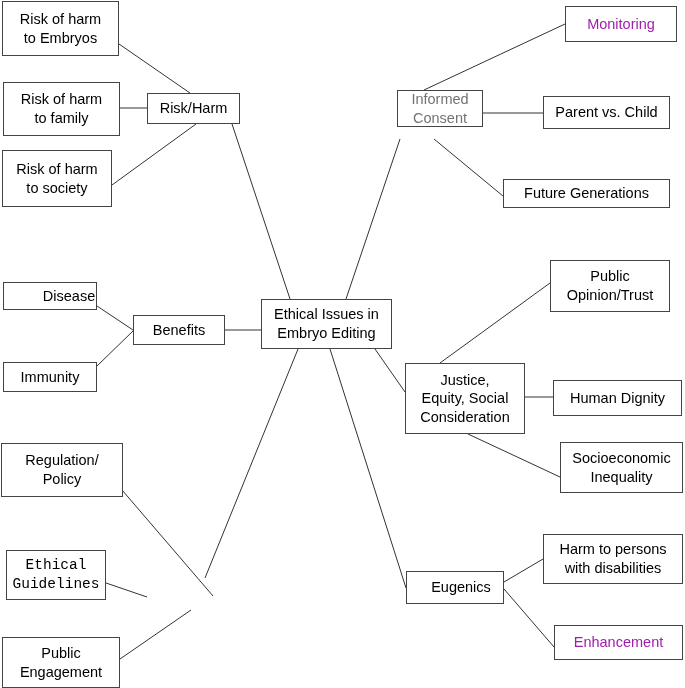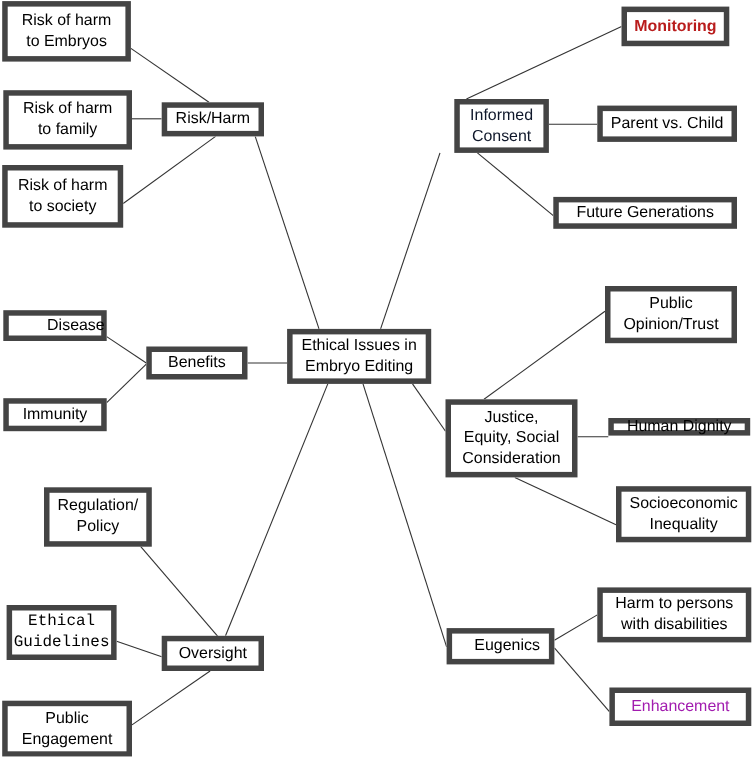--- a/index.html
+++ b/index.html
@@ -19,21 +19,21 @@
     position: absolute;
     left: 0;
     top: 0;
     width: 685px;
     height: 688px;
     pointer-events: none;
   }
   .node {
     position: absolute;
     box-sizing: border-box;
-    border: 5px solid #eab308;
+    border: 1px solid #eab308;
     background: #ffffff;
     display: flex;
     align-items: center;
     justify-content: center;
     text-align: center;
     font-size: 14.5px;
     color: #000000;
     line-height: 1.28;
     padding: 2px 4px;
     white-space: pre-line;
@@ -73,38 +73,37 @@
     </svg>
 <div class="node center" style="left: 261px; top: 299px; width: 131px; height: 50px; border-color: rgb(68, 68, 68); color: rgb(0, 0, 0);">Ethical Issues in
 Embryo Editing</div>
     <div class="node" style="left: 147px; top: 93px; width: 93px; height: 31px; border-color: rgb(68, 68, 68); color: rgb(0, 0, 0);">Risk/Harm</div>
     <div class="node" style="left: 2px; top: 1px; width: 117px; height: 55px; border-color: rgb(68, 68, 68); color: rgb(0, 0, 0);">Risk of harm
 to Embryos</div>
     <div class="node" style="left: 3px; top: 82px; width: 117px; height: 54px; border-color: rgb(68, 68, 68); color: rgb(0, 0, 0);">Risk of harm
 to family</div>
     <div class="node" style="left: 2px; top: 150px; width: 110px; height: 57px; border-color: rgb(68, 68, 68); color: rgb(0, 0, 0);">Risk of harm
 to society</div>
-    <div class="node" style="left: 397px; top: 90px; width: 86px; height: 49px; border-color: rgb(68, 68, 68); color: #0f172a; margin-left: 16px;">Informed
+    <div class="node" style="left: 397px; top: 90px; width: 86px; height: 37px; border-color: rgb(68, 68, 68); color: #737373;">Informed
 Consent</div>
-    <div class="node" style="left: 565px; top: 6px; width: 98px; height: 36px; border-color: rgb(68, 68, 68); color: #b91c1c; font-weight: bold;">Monitoring</div>
+    <div class="node" style="left: 565px; top: 6px; width: 112px; height: 36px; border-color: rgb(68, 68, 68); color: #a21caf;">Monitoring</div>
     <div class="node" style="left: 543px; top: 96px; width: 127px; height: 33px; border-color: rgb(68, 68, 68); color: rgb(0, 0, 0);">Parent vs. Child</div>
     <div class="node" style="left: 503px; top: 179px; width: 167px; height: 29px; border-color: rgb(68, 68, 68); color: rgb(0, 0, 0);">Future Generations</div>
     <div class="node" style="left: 133px; top: 315px; width: 92px; height: 30px; border-color: rgb(68, 68, 68); color: rgb(0, 0, 0); text-align: center;">Benefits</div>
     <div class="node" style="left: 3px; top: 282px; width: 94px; height: 28px; border-color: rgb(68, 68, 68); color: rgb(0, 0, 0); padding-left: 42px;">Disease</div>
     <div class="node" style="left: 405px; top: 363px; width: 120px; height: 71px; border-color: rgb(68, 68, 68); color: rgb(0, 0, 0);">Justice,
 Equity, Social
 Consideration</div>
     <div class="node" style="left: 3px; top: 362px; width: 94px; height: 30px; border-color: rgb(68, 68, 68); color: rgb(0, 0, 0);">Immunity</div>
     <div class="node" style="left: 550px; top: 260px; width: 120px; height: 52px; border-color: rgb(68, 68, 68); color: rgb(0, 0, 0);">Public
 Opinion/Trust</div>
-    <div class="node" style="left: 553px; top: 380px; width: 129px; height: 16px; border-color: rgb(68, 68, 68); color: rgb(0, 0, 0);">Human Dignity</div>
+    <div class="node" style="left: 553px; top: 380px; width: 129px; height: 36px; border-color: rgb(68, 68, 68); color: rgb(0, 0, 0);">Human Dignity</div>
     <div class="node" style="left: 560px; top: 442px; width: 123px; height: 51px; border-color: rgb(68, 68, 68); color: rgb(0, 0, 0);">Socioeconomic
 Inequality</div>
-    <div class="node" style="left: 147px; top: 578px; width: 93px; height: 32px; border-color: rgb(68, 68, 68); color: rgb(0, 0, 0);">Oversight</div>
-    <div class="node" style="left: 1px; top: 443px; width: 98px; height: 54px; border-color: rgb(68, 68, 68); color: rgb(0, 0, 0); margin-left: 39px;">Regulation/
+    <div class="node" style="left: 1px; top: 443px; width: 122px; height: 54px; border-color: rgb(68, 68, 68); color: rgb(0, 0, 0);">Regulation/
 Policy</div>
     <div class="node" style="left: 6px; top: 550px; width: 100px; height: 50px; border-color: rgb(68, 68, 68); color: rgb(0, 0, 0); font-family: Liberation Mono, monospace;">Ethical
 Guidelines</div>
     <div class="node" style="left: 2px; top: 637px; width: 118px; height: 51px; border-color: rgb(68, 68, 68); color: rgb(0, 0, 0);">Public
 Engagement</div>
     <div class="node" style="left: 406px; top: 571px; width: 98px; height: 33px; border-color: rgb(68, 68, 68); color: rgb(0, 0, 0); padding-left: 16px;">Eugenics</div>
     <div class="node" style="left: 543px; top: 534px; width: 140px; height: 50px; border-color: rgb(68, 68, 68); color: rgb(0, 0, 0);">Harm to persons
 with disabilities</div>
     <div class="node" style="left: 554px; top: 625px; width: 129px; height: 35px; border-color: rgb(68, 68, 68); color: #a21caf;">Enhancement</div>
   </div>

